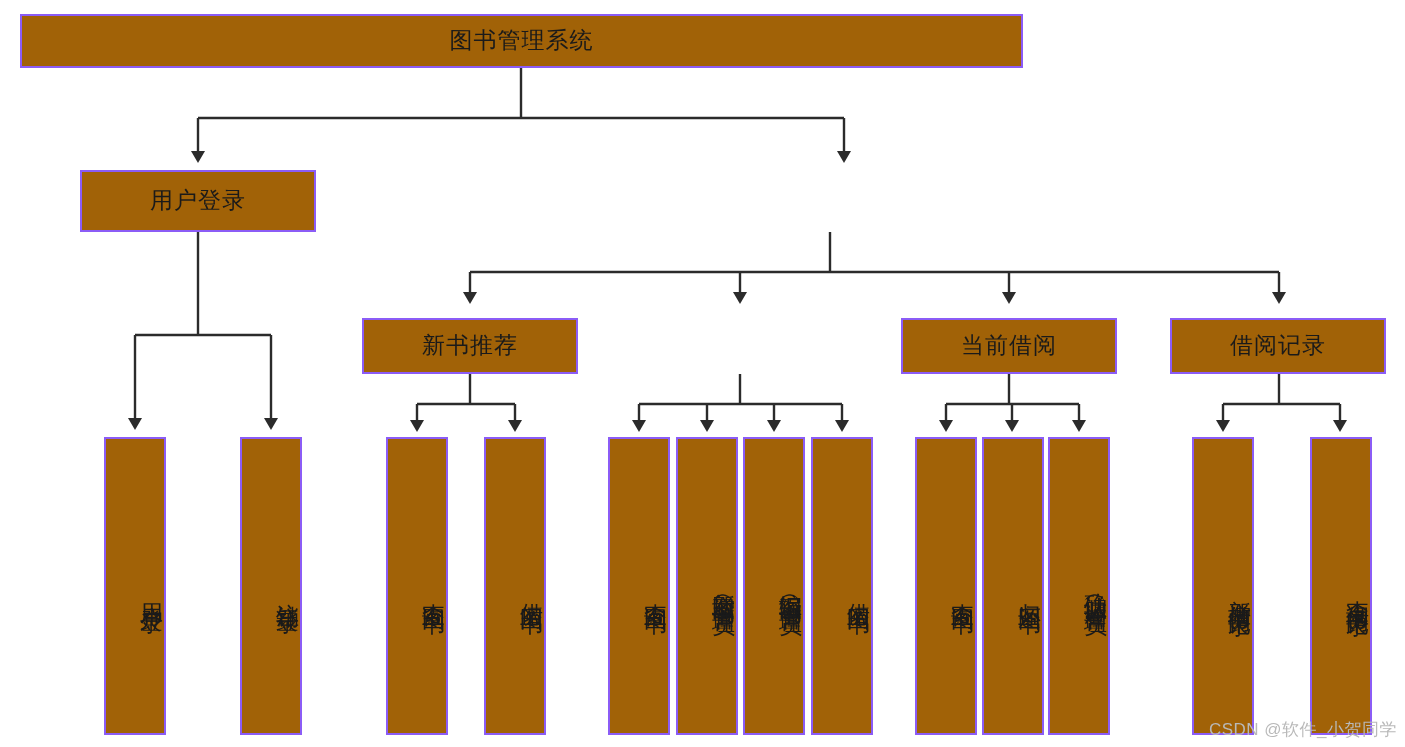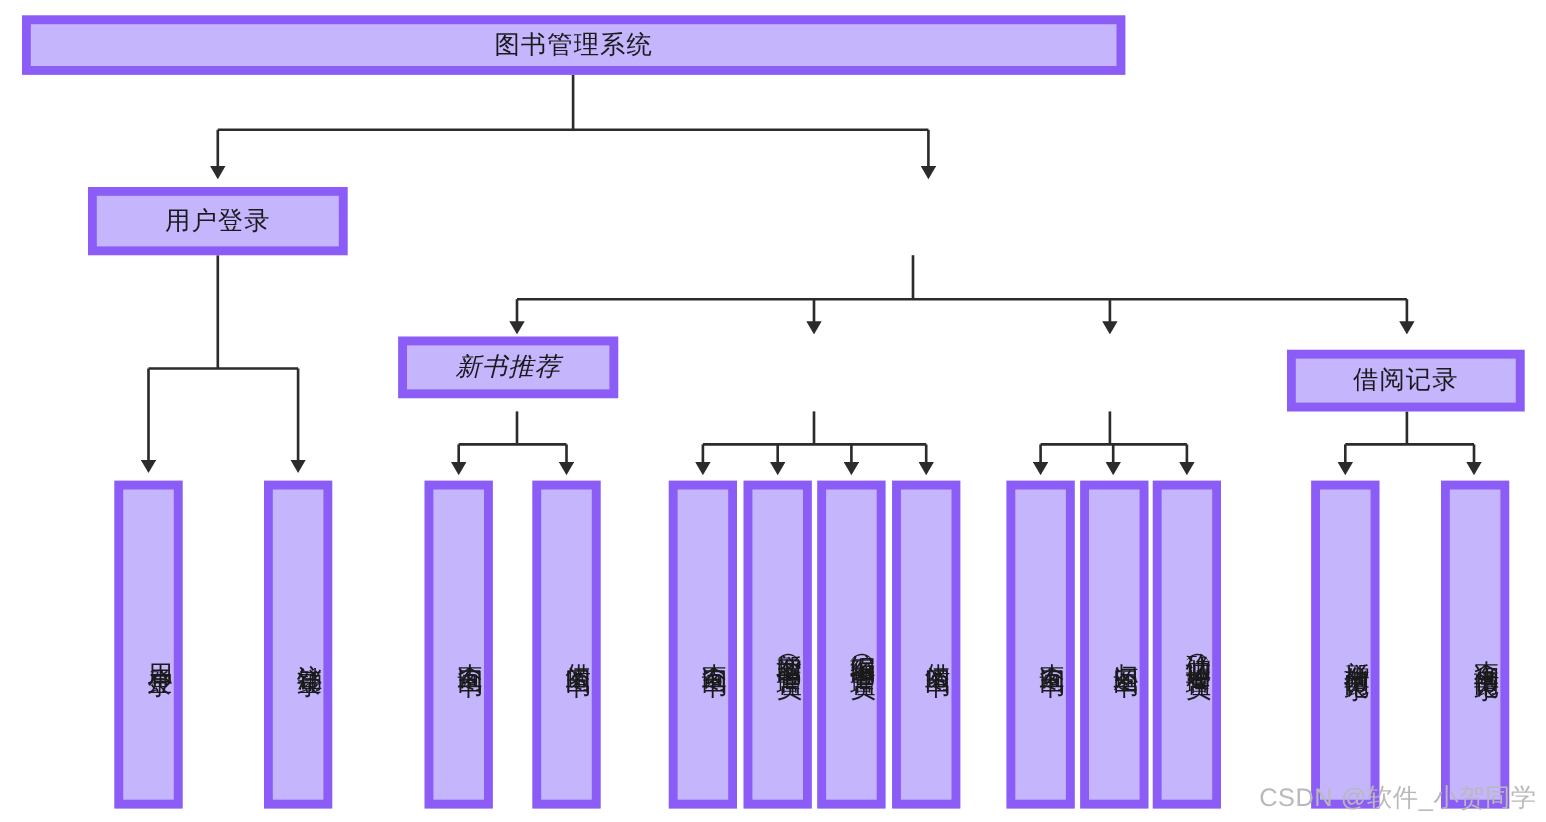--- a/index.html
+++ b/index.html
@@ -18,22 +18,22 @@
   #edges{
     position:absolute;
     left:0; top:0;
     width:1405px;
     height:747px;
     pointer-events:none;
   }
   .node{
     position:absolute;
     box-sizing:border-box;
-    background:#c4b5fd;
-    border:8px solid #8b5cf6;
+    background:#a16207;
+    border:2px solid #8b5cf6;
     display:flex;
     align-items:center;
     justify-content:center;
     color:#1a1a1a;
     z-index:2;
   }
   .node-h{
     font-size:23px;
     letter-spacing:1px;
     line-height:1.1;
@@ -48,21 +48,21 @@
     align-items:flex-start;
     justify-content:center;
     padding-top:10px;
     white-space:nowrap;
   }
   .node-v.pad-top-0{padding-top:4px;}
   .watermark{
     position:absolute;
     right:8px;
     bottom:6px;
-    font-size:23px;
+    font-size:17px;
     color:#b9b9b9;
     letter-spacing:0.5px;
     white-space:nowrap;
     z-index:5;
     user-select:none;
   }
 </style>
 </head>
 <body>
 
@@ -116,21 +116,22 @@
       <path d="M1223,404 L1340,404"></path>
       <path d="M1223,404 L1223,421" marker-end="url(#arw)"></path>
       <path d="M1340,404 L1340,421" marker-end="url(#arw)"></path>
     </g>
   </svg>
 
   <div class="node node-h" style="left:20px; top:14px; width:1003px; height:54px;">图书管理系统</div>
 
   <div class="node node-h" style="left:80px; top:170px; width:236px; height:62px;">用户登录</div>
 
-  <div class="node node-h" style="left:362px; top:306px; width:200px; height:56px;font-style:italic;">新书推荐</div>
+  <div class="node node-h" style="left:362px; top:318px; width:216px; height:56px;">新书推荐</div>
+  <div class="node node-h" style="left:901px; top:318px; width:216px; height:56px;">当前借阅</div>
   <div class="node node-h" style="left:1170px; top:318px; width:216px; height:56px;">借阅记录</div>
 
   <div class="node node-v" style="left:104px; top:437px; width:62px; height:298px;">用户登录</div>
   <div class="node node-v" style="left:240px; top:437px; width:62px; height:298px;">注销登录</div>
 
   <div class="node node-v" style="left:386px; top:437px; width:62px; height:298px;">查询图书</div>
   <div class="node node-v" style="left:484px; top:437px; width:62px; height:298px;">借阅图书</div>
 
   <div class="node node-v" style="left:608px; top:437px; width:62px; height:298px;">查询图书</div>
   <div class="node node-v pad-top-0" style="left:676px; top:437px; width:62px; height:298px;">新增图书（管理员）</div>

